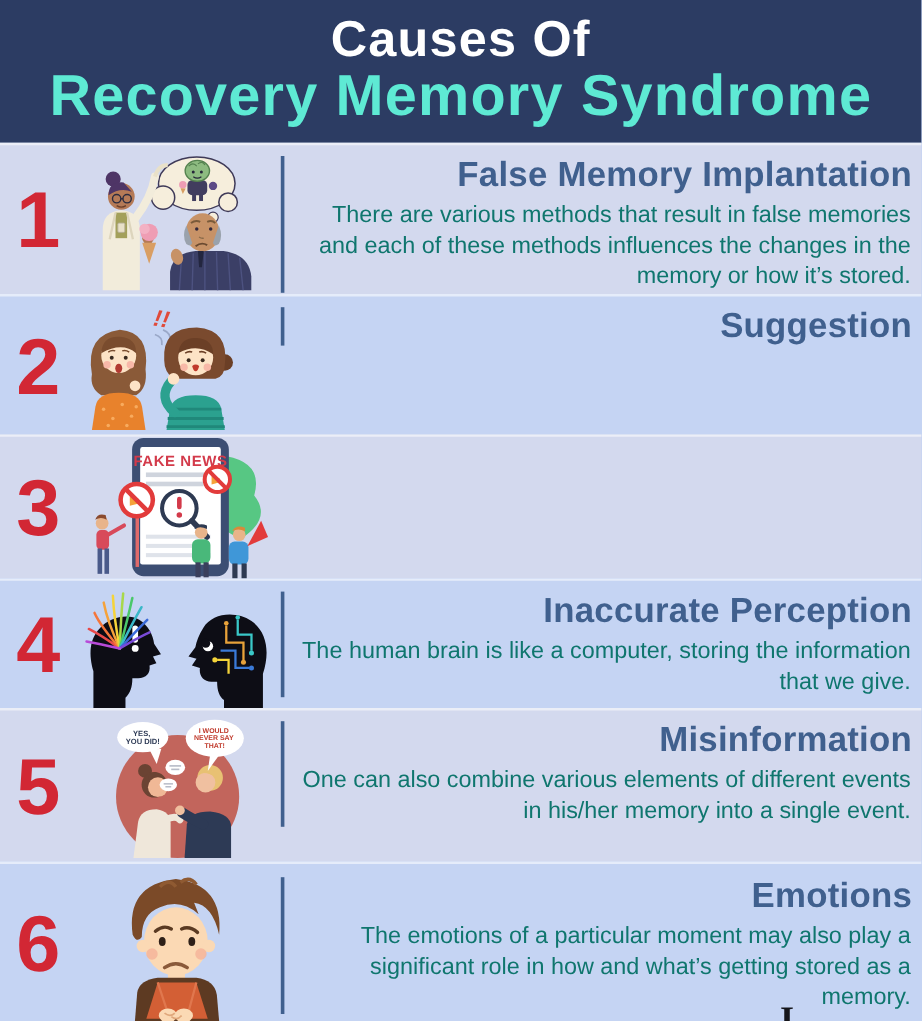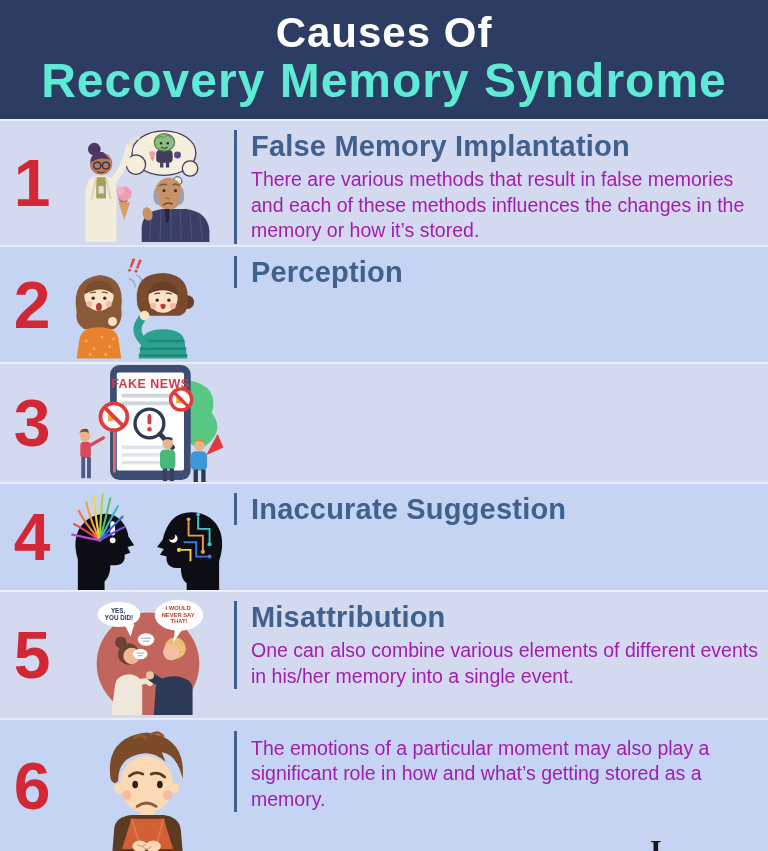--- a/index.html
+++ b/index.html
@@ -19,24 +19,24 @@
   .r1{height:126px;} .r2{height:117px;} .r3{height:120px;}
   .r4{height:108px;} .r5{height:128px;} .r6{height:133px;}
   .num{
     width:62px;flex:0 0 62px;text-align:center;font-size:66px;font-weight:bold;
     color:#d22734;line-height:1;letter-spacing:-2px;
   }
   .illus{width:172px;flex:0 0 172px;height:100%;display:flex;align-items:center;justify-content:center;overflow:hidden;}
   .illus svg{display:block;}
   .content{
     flex:1;align-self:flex-start;margin-top:9px;margin-right:8px;
-    border-left:3px solid #40608e;padding-left:14px;
+    border-left:3px solid #40608e;padding-left:14px;text-align:right;
   }
   .title{margin:0;font-size:29px;font-weight:bold;color:#40608e;line-height:1.12;letter-spacing:.2px;}
-  .desc{margin:5px 0 0 0;font-size:19.5px;color:#a21caf;line-height:1.3;max-width:508px;}
+  .desc{margin:5px 0 0 0;font-size:19.5px;color:#0f766e;line-height:1.3;max-width:508px;}
   .watermark{
     position:absolute;left:650px;top:835px;font-family:"Liberation Serif",serif;
     font-weight:bold;font-size:30px;color:#15151a;line-height:1;
   }
 </style>
 </head>
 <body>
 
 <header class="header">
   <div class="l1">Causes Of</div>
@@ -146,21 +146,21 @@
         <circle cx="113" cy="56" r="3.2" fill="#f8b8a8"></circle>
         <path d="M100,55 q3,-2.5 6,0 q-1,4.5 -3,4.5 q-2,0 -3,-4.5 z" fill="#c0392b"></path>
         <path d="M78,110 L81,92 Q83,80 103,80 Q123,80 125,92 L128,110 Z" fill="#2ba18f"></path>
         <path d="M81,92 h44 M79,100 h48 M78,107 h50" stroke="#20887a" stroke-width="2.5" fill="none"></path>
         <path d="M85,95 Q70,82 82,68" stroke="#2ba18f" stroke-width="8" fill="none" stroke-linecap="round"></path>
         <circle cx="84" cy="66" r="5" fill="#fde3c6"></circle>
       </g>
     </svg>
   </div>
   <div class="content">
-    <h2 class="title">Perception</h2>
+    <h2 class="title">Suggestion</h2>
   </div>
 </section>
 
 <section class="row r3 alt-a">
   <div class="illus" style="width:62px;flex:0 0 62px;">
     <div class="num" style="width:62px;">3</div>
   </div>
   <div class="illus">
     <svg viewBox="0 0 175 125" width="170" height="120">
       <g>
@@ -256,21 +256,22 @@
         <path d="M125,60 L138,60 L138,75 L150,75" stroke="#3a7ad8"></path>
         <circle cx="152" cy="75" r="2.2" fill="#3a7ad8" stroke="none"></circle>
         <path d="M132,80 L132,68 L122,68" stroke="#f5d43a"></path>
         <circle cx="120" cy="68" r="2.2" fill="#f5d43a" stroke="none"></circle>
         <circle cx="130" cy="36" r="2" fill="#e8a23a" stroke="none"></circle>
         <circle cx="140" cy="31" r="2" fill="#3ac8c8" stroke="none"></circle>
       </g>
     </svg>
   </div>
   <div class="content">
-    <h2 class="title">Inaccurate Suggestion</h2>
+    <h2 class="title">Inaccurate Perception</h2>
+    <p class="desc">The human brain is like a computer, storing the information that we give.</p>
   </div>
 </section>
 
 <section class="row r5 alt-a">
   <div class="num">5</div>
   <div class="illus">
     <svg viewBox="0 0 132 126" width="128" height="122">
       <circle cx="66" cy="72" r="53" fill="#c2655c"></circle>
       <g>
         <circle cx="38" cy="50" r="6" fill="#6b4333"></circle>
@@ -309,21 +310,21 @@
         <ellipse cx="64" cy="47" rx="8.5" ry="6.5" fill="#ffffff"></ellipse>
         <rect x="59" y="45" width="10" height="1.4" fill="#b8bcc8"></rect>
         <rect x="60.5" y="48" width="7" height="1.4" fill="#b8bcc8"></rect>
         <ellipse cx="58" cy="62" rx="7.5" ry="5.5" fill="#ffffff"></ellipse>
         <rect x="54" y="60.5" width="8" height="1.3" fill="#b8bcc8"></rect>
         <rect x="55.5" y="63" width="5" height="1.3" fill="#b8bcc8"></rect>
       </g>
     </svg>
   </div>
   <div class="content">
-    <h2 class="title">Misattribution</h2>
+    <h2 class="title">Misinformation</h2>
     <p class="desc">One can also combine various elements of different events in his/her memory into a single event.</p>
   </div>
 </section>
 
 <section class="row r6 alt-b">
   <div class="num">6</div>
   <div class="illus">
     <svg viewBox="0 0 135 138" width="128" height="131">
       <g>
         <ellipse cx="66" cy="68" rx="28" ry="30" fill="#fbd9b4"></ellipse>
@@ -342,17 +343,18 @@
         <path d="M30,138 L32,113 Q34,102 50,100 L84,100 Q100,102 102,115 L104,138 Z" fill="#5d3a22"></path>
         <path d="M50,104 L84,104 L94,136 L40,136 Z" fill="#d35f35"></path>
         <path d="M50,104 L60,134 M84,104 L76,134" stroke="#e0774e" stroke-width="2" fill="none"></path>
         <ellipse cx="59" cy="133" rx="8" ry="6" fill="#fbd9b4"></ellipse>
         <ellipse cx="73" cy="133" rx="8" ry="6" fill="#fbd9b4"></ellipse>
         <path d="M56,131 q5,4 9,0 M62,134 q5,4 9,-1" stroke="#e0a87c" stroke-width="1.5" fill="none"></path>
       </g>
     </svg>
   </div>
   <div class="content" style="margin-top:11px;">
+    <h2 class="title">Emotions</h2>
     <p class="desc">The emotions of a particular moment may also play a significant role in how and what’s getting stored as a memory.</p>
   </div>
 </section>
 
 <div class="watermark">I</div>
 
 </body></html>

